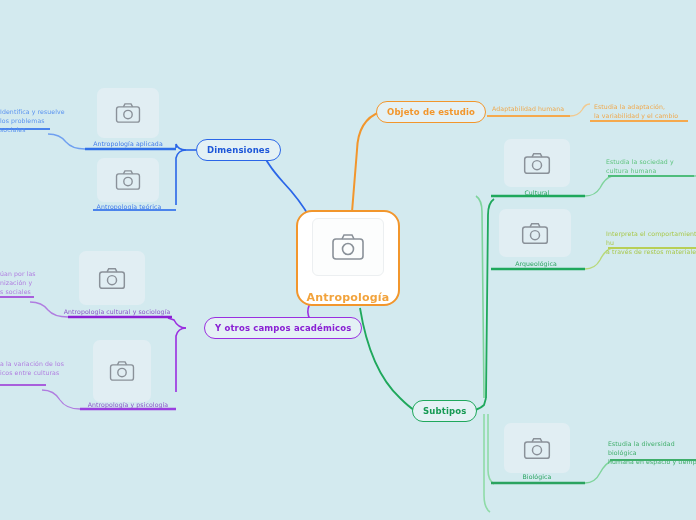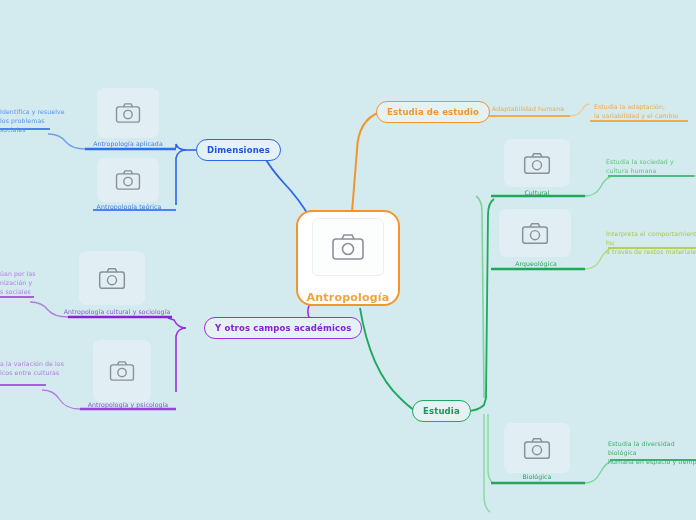--- a/index.html
+++ b/index.html
@@ -177,21 +177,21 @@
     <div class="thumb">
       <svg class="cam" width="34" height="28" viewBox="0 0 34 28">
         <rect x="2" y="6" width="30" height="20" rx="3" fill="none" stroke="#8a9199" stroke-width="1.6"></rect>
         <path d="M11,6 L13,2 L21,2 L23,6" fill="none" stroke="#8a9199" stroke-width="1.6"></path>
         <circle cx="17" cy="16" r="5.5" fill="none" stroke="#8a9199" stroke-width="1.6"></circle>
       </svg>
     </div>
     <div class="title">Antropología</div>
   </div>
 
-  <div class="pill orange" style="left:376px; top:101px;">Estudia de estudio</div>
+  <div class="pill orange" style="left:376px; top:101px;">Objeto de estudio</div>
   <div class="note orange" style="left:492px; top:105px; width:90px;">Adaptabilidad humana</div>
   <div class="note orange" style="left:594px; top:103px; width:100px;">Estudia la adaptación,
 la variabilidad y el cambio</div>
 
   <div class="pill blue" style="left:196px; top:139px;">Dimensiones</div>
 
   <div class="card" style="left:97px; top:88px; width:62px; height:50px;">
     <svg class="cam" width="26" height="22" viewBox="0 0 34 28">
       <rect x="2" y="6" width="30" height="20" rx="3" fill="none" stroke="#8a9199" stroke-width="1.8"></rect>
       <path d="M11,6 L13,2 L21,2 L23,6" fill="none" stroke="#8a9199" stroke-width="1.8"></path>
@@ -231,21 +231,21 @@
     </svg>
   </div>
   <div class="cap purple" style="left:82px; top:401px; width:92px;">Antropología y psicología</div>
 
   <div class="note purple" style="left:0px; top:270px; width:58px;">úan por las
 nización y
 s sociales</div>
   <div class="note purple" style="left:0px; top:360px; width:68px;">a la variación de los
 icos entre culturas</div>
 
-  <div class="pill green" style="left:412px; top:400px;">Estudia</div>
+  <div class="pill green" style="left:412px; top:400px;">Subtipos</div>
 
   <div class="card" style="left:504px; top:139px; width:66px; height:48px;">
     <svg class="cam" width="28" height="23" viewBox="0 0 34 28">
       <rect x="2" y="6" width="30" height="20" rx="3" fill="none" stroke="#8a9199" stroke-width="1.8"></rect>
       <path d="M11,6 L13,2 L21,2 L23,6" fill="none" stroke="#8a9199" stroke-width="1.8"></path>
       <circle cx="17" cy="16" r="5.5" fill="none" stroke="#8a9199" stroke-width="1.8"></circle>
     </svg>
   </div>
   <div class="cap green" style="left:507px; top:189px; width:60px;">Cultural</div>
 

